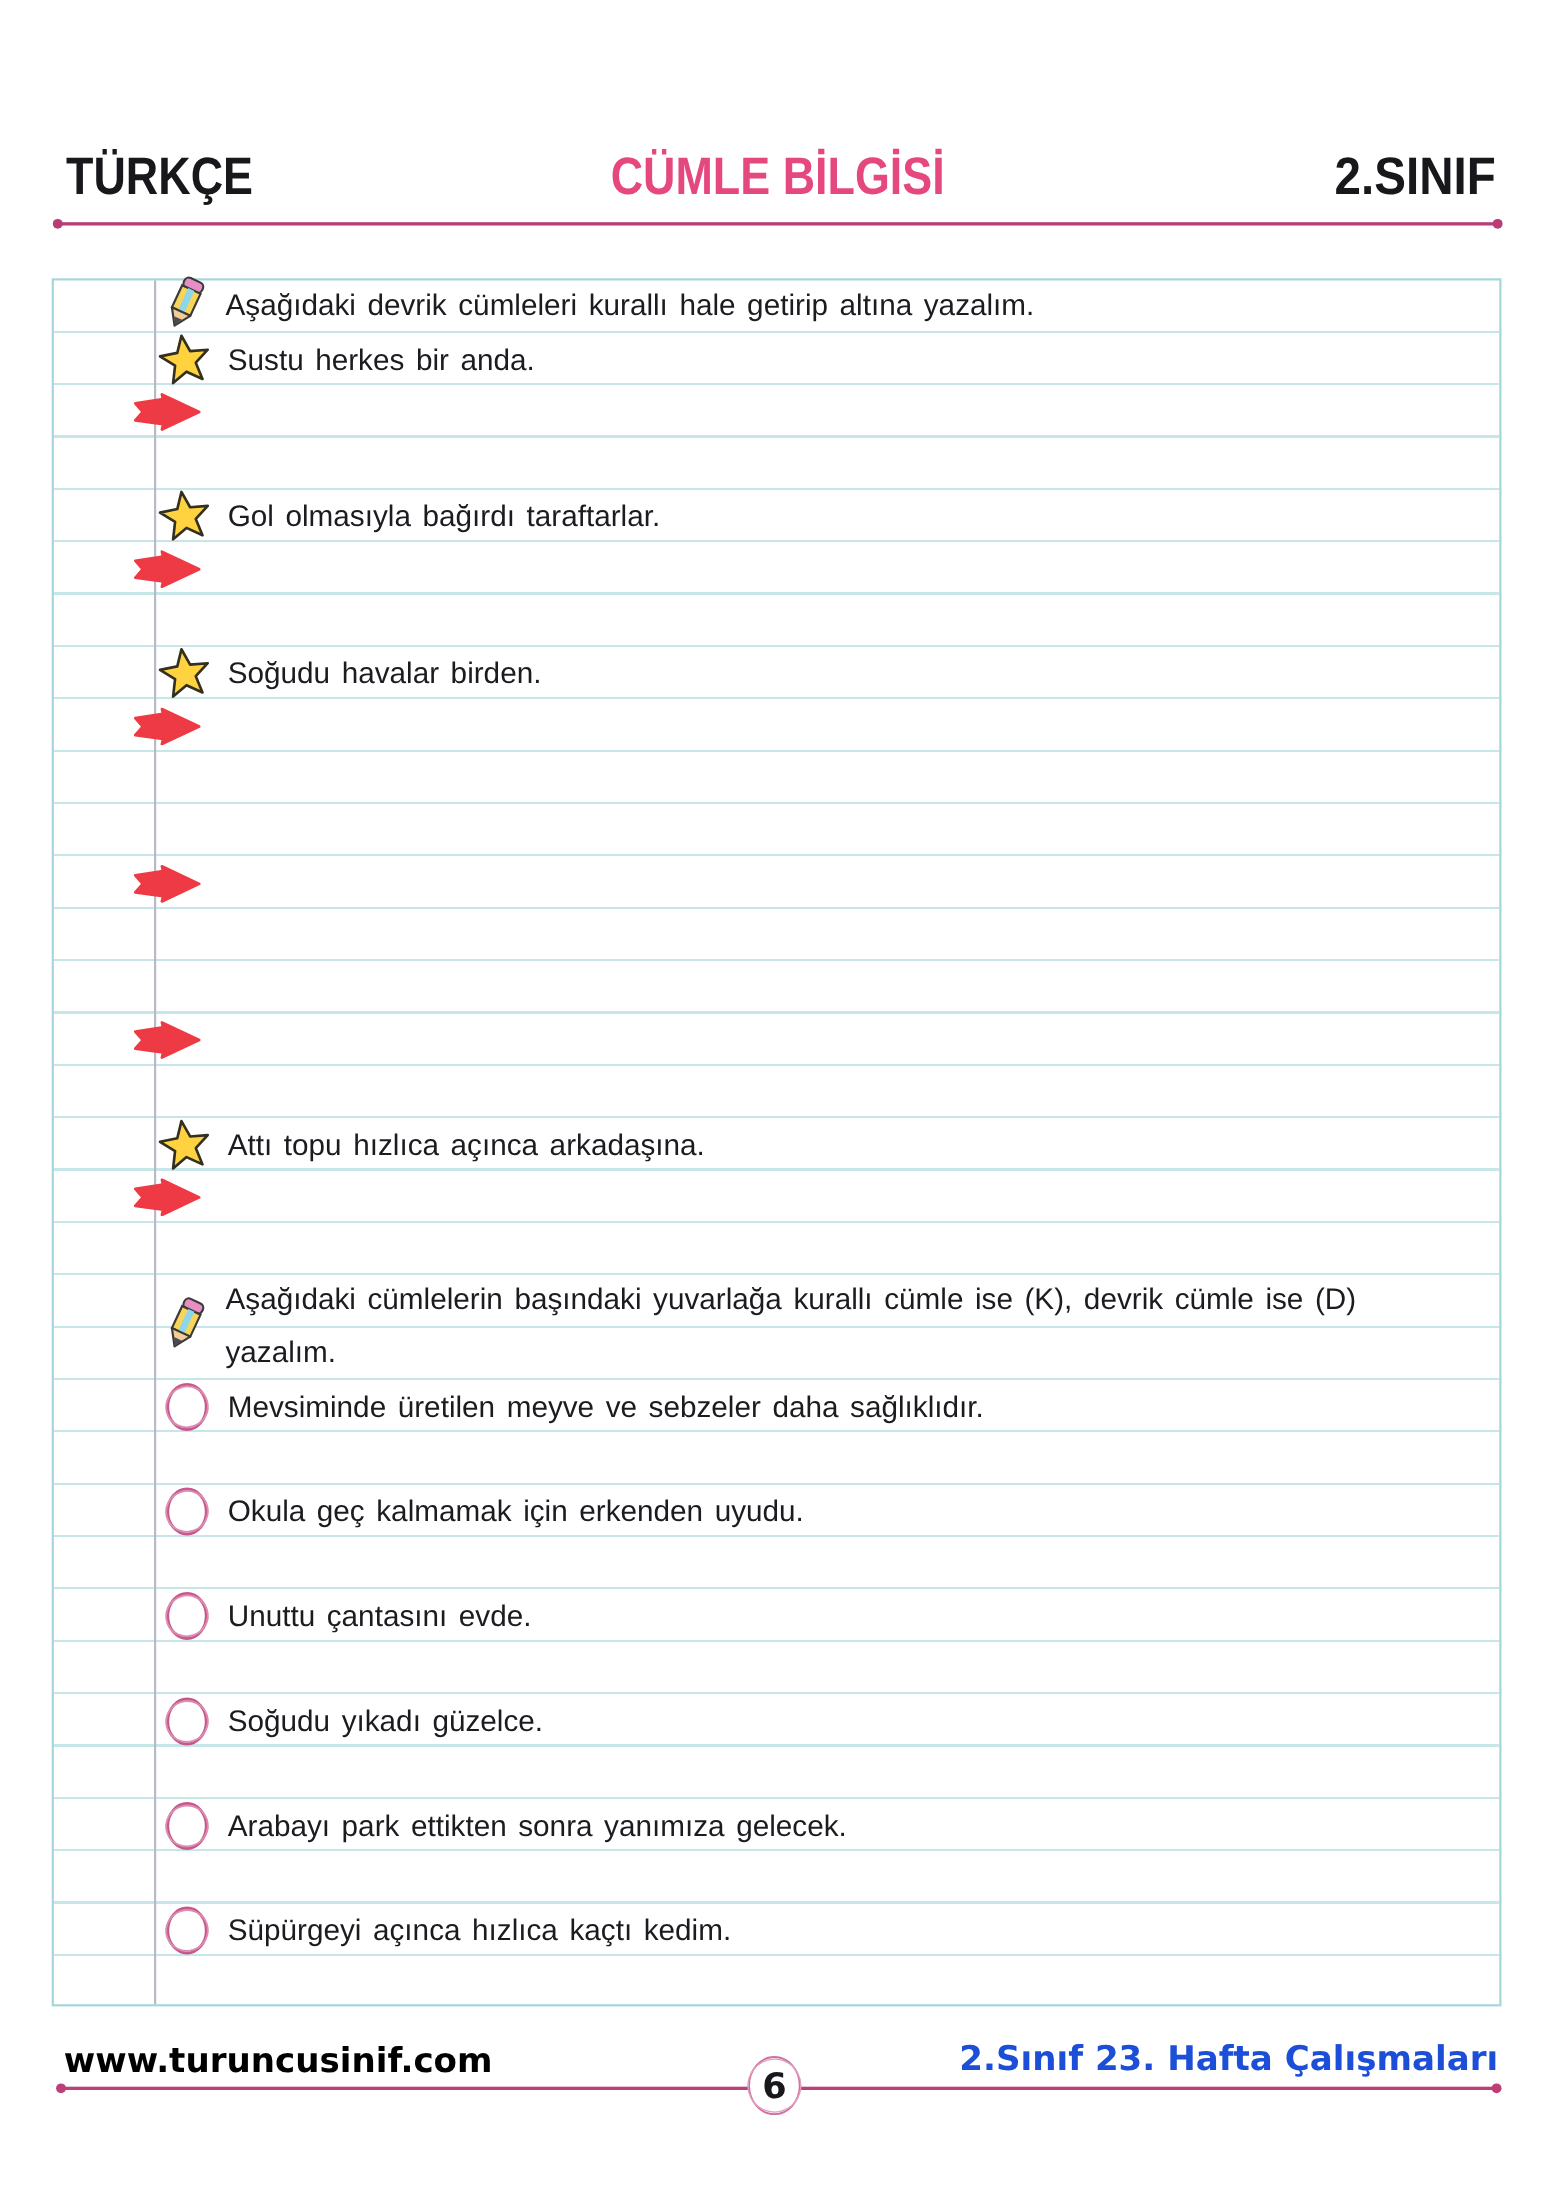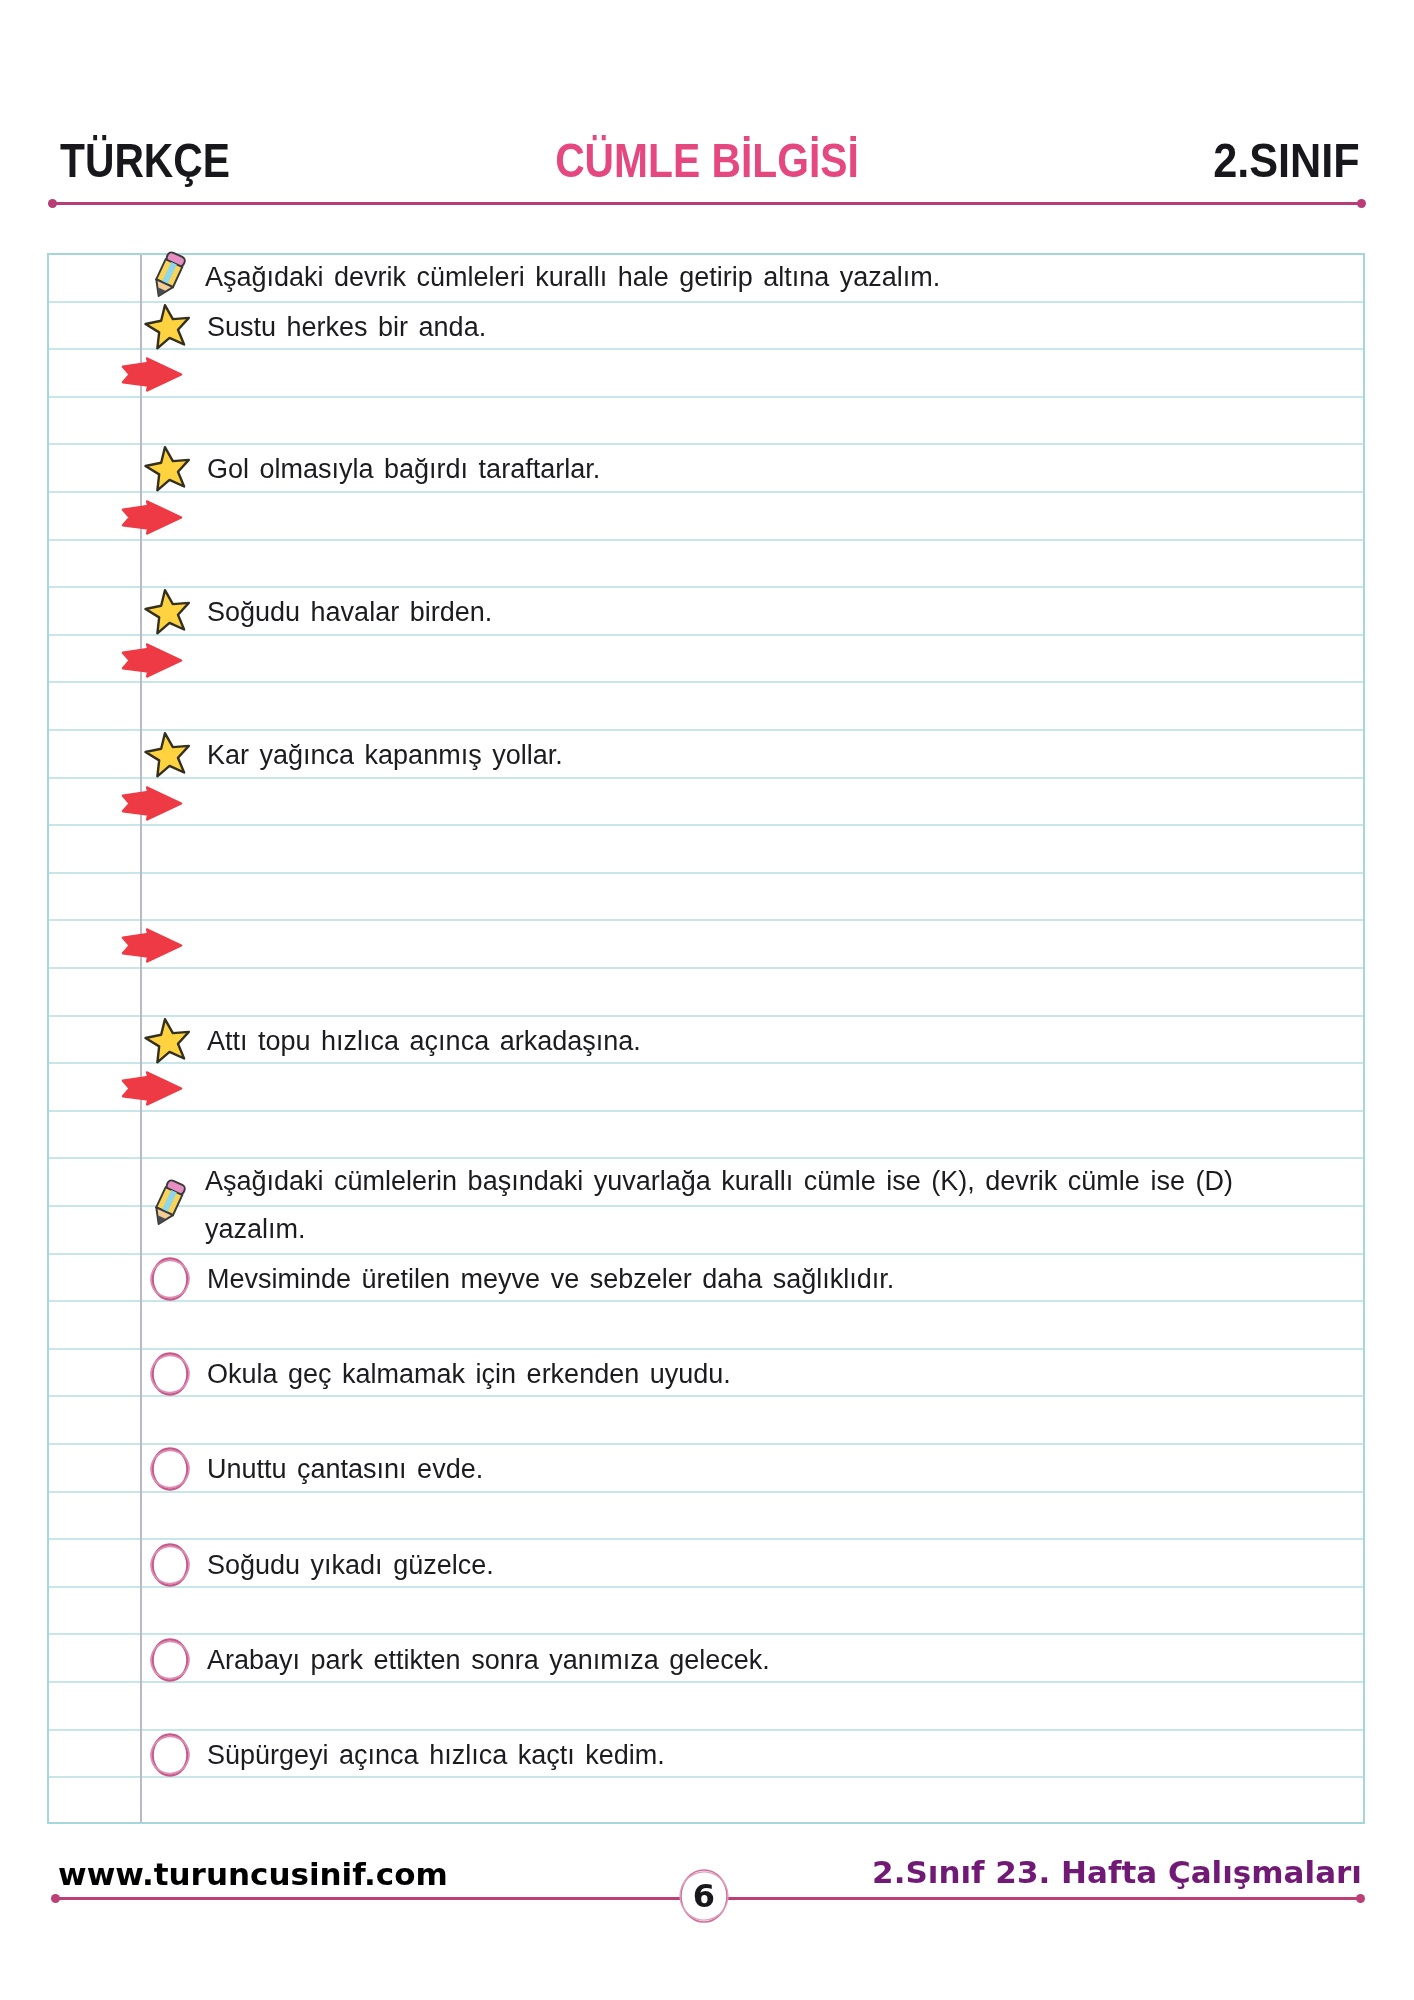--- a/index.html
+++ b/index.html
@@ -65,21 +65,21 @@
     content:""; position:absolute; top:-3px; width:9px; height:9px; border-radius:50%; background:#bc3f77;
   }
   .footer-line::before { left:-4px; }
   .footer-line::after  { right:-4px; }
   .footer-site {
     position:absolute; left:58px; top:1856px; font-size:31px; font-weight:bold;
     font-family:"DejaVu Sans", sans-serif; color:#000000;
   }
   .footer-right {
     position:absolute; right:52px; top:1854px; font-size:31px; font-weight:bold;
-    font-family:"DejaVu Sans", sans-serif; color:#701a75;margin-left:44px;
+    font-family:"DejaVu Sans", sans-serif; color:#1d4ed8;margin-left:44px;
   }
   .page-badge { position:absolute; left:678px; top:1867px; width:52px; height:58px; }
   .page-badge svg { position:absolute; inset:0; }
   .page-badge .num {
     position:absolute; inset:0; display:flex; align-items:center; justify-content:center;
     font-size:32px; font-weight:bold; font-family:"DejaVu Sans", sans-serif; color:#17171c;
   }
   .defs { position:absolute; width:0; height:0; overflow:hidden; }
 </style>
 </head>
@@ -172,28 +172,20 @@
     </div>
     <div class="row" style="top:381px">
       <span class="icon-slot arrow-slot">
           <svg width="64" height="35">
             <use href="#sym-arrow"></use>
           </svg>
         </span>
       <div class="answer-space"></div>
     </div>
 
-    <div class="row" style="top:476px">
-      <span class="icon-slot star-slot">
-          <svg width="50" height="50">
-            <use href="#sym-star"></use>
-          </svg>
-        </span>
-      <div class="sentence">Kar yağınca kapanmış yollar.</div>
-    </div>
     <div class="row" style="top:524px">
       <span class="icon-slot arrow-slot">
           <svg width="64" height="35">
             <use href="#sym-arrow"></use>
           </svg>
         </span>
       <div class="answer-space"></div>
     </div>
 
     <div class="row" style="top:666px">

